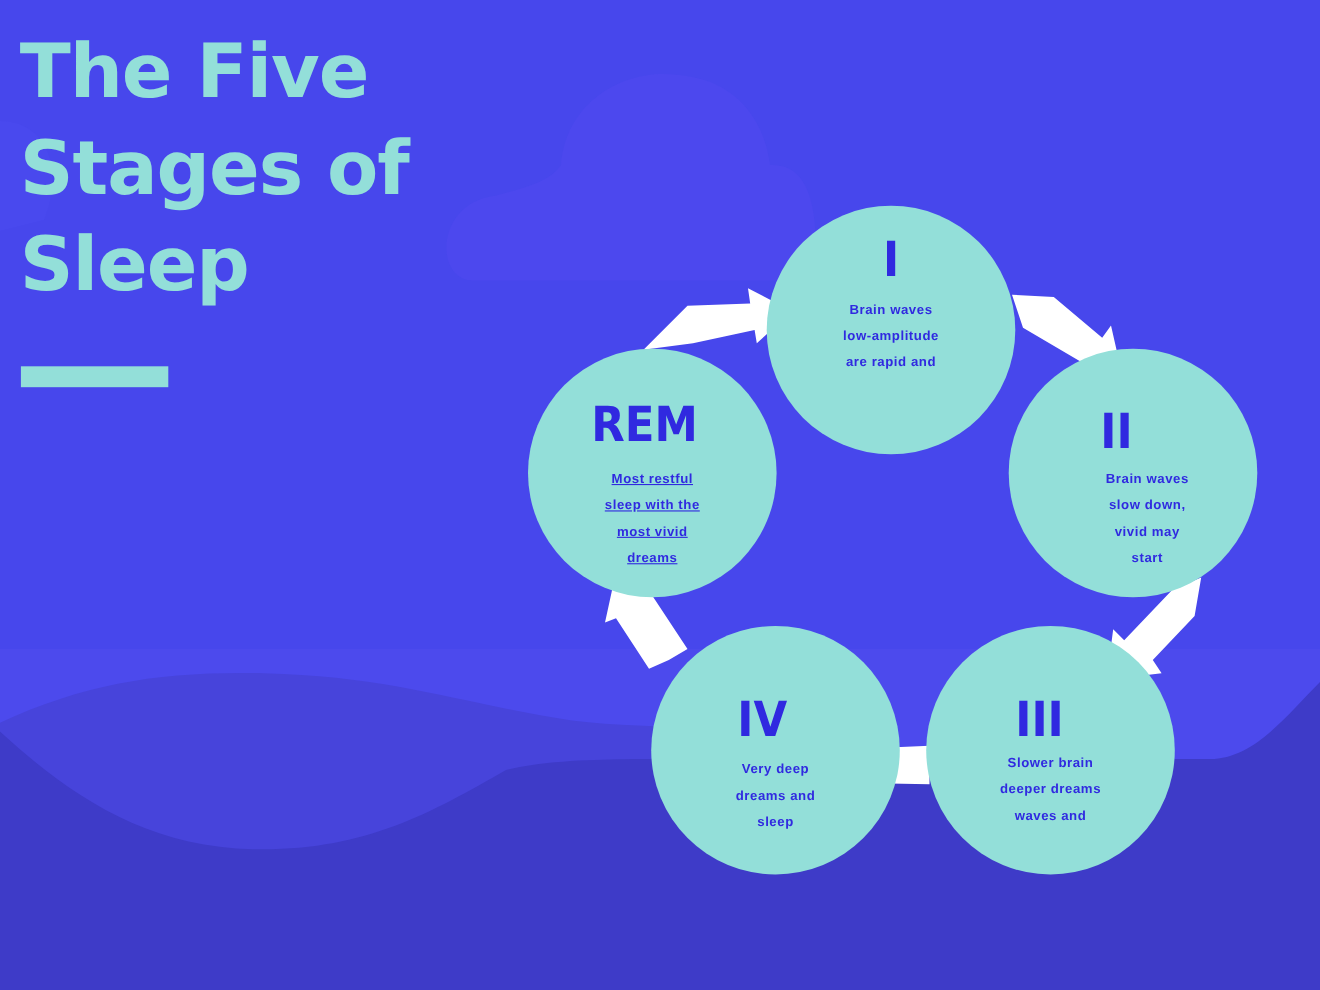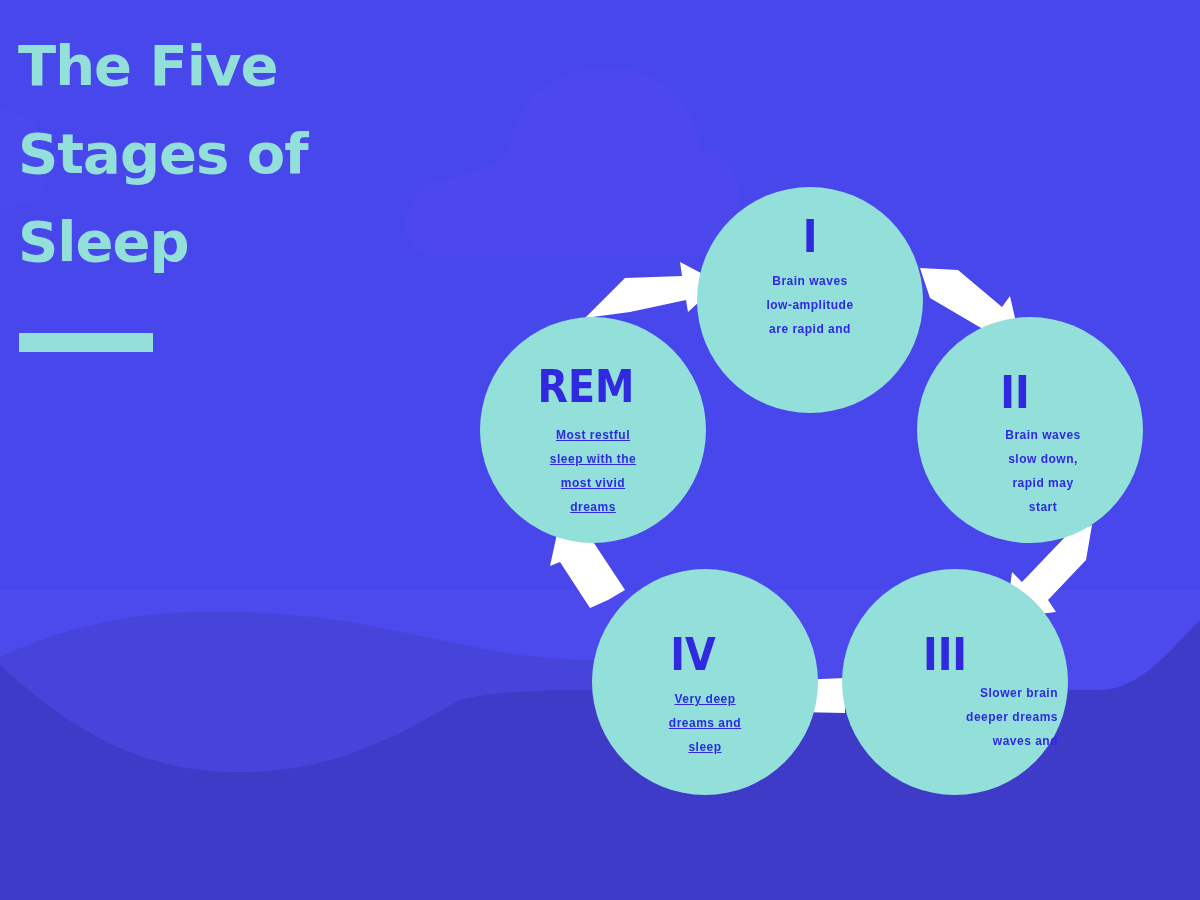--- a/index.html
+++ b/index.html
@@ -1,18 +1,18 @@
 <!DOCTYPE html>
 <html><head>
 <meta charset="utf-8">
 <style>
   html, body { margin: 0; padding: 0; }
   body { width: 1200px; height: 900px; overflow: hidden; position: relative; background: #4747EC; font-family: "DejaVu Sans", sans-serif; }
   .bg { position: absolute; left: 0; top: 0; width: 1200px; height: 900px; }
-  .title { position: absolute; left: 18px; top: 22px; margin: 0; color: #93DFD9; font-family: "DejaVu Sans", sans-serif; font-weight: bold; font-size: 56px; line-height: 88px; letter-spacing: -1px; }
+  .title { position: absolute; left: 18px; top: 22px; margin: 0; color: #93DFD9; font-family: "DejaVu Sans", sans-serif; font-weight: bold; font-size: 68px; line-height: 88px; letter-spacing: -1px; }
   .title span { display: block; }
   .underline { position: absolute; left: 19px; top: 333px; width: 134px; height: 19px; background: #93DFD9; }
   .circle { position: absolute; width: 226px; height: 226px; border-radius: 50%; background: #93DFD9; box-sizing: border-box; text-align: center; color: #3029E0; }
   .numeral { position: absolute; left: 0; right: 0; font-weight: bold; font-size: 44px; line-height: 48px; font-family: "DejaVu Sans Condensed", "DejaVu Sans", sans-serif; }
   .desc { position: absolute; left: 20px; right: 20px; font-weight: bold; font-size: 12px; line-height: 24px; font-family: "Liberation Sans", sans-serif; letter-spacing: 0.5px; }
   .arrows { position: absolute; left: 0; top: 0; width: 1200px; height: 900px; pointer-events: none; }
 </style>
 </head>
 <body>
 
@@ -67,37 +67,37 @@
     <div>low-amplitude</div>
     <div>are rapid and</div>
   </div>
 </div>
 
 <div class="circle" style="left:917px; top:317px;">
   <div class="numeral" style="top:52px; left:-30px;">II</div>
   <div class="desc" style="top:106px; left:36px; right:10px;">
     <div>Brain waves</div>
     <div>slow down,</div>
-    <div>rapid may</div>
+    <div>vivid may</div>
     <div>start</div>
   </div>
 </div>
 
 <div class="circle" style="left:842px; top:569px;">
   <div class="numeral" style="top:62px; left:-20px;">III</div>
-  <div class="desc" style="top:112px; left:10px; right:10px;text-align:right;">
+  <div class="desc" style="top:112px; left:10px; right:10px;">
     <div>Slower brain</div>
     <div>deeper dreams</div>
     <div>waves and</div>
   </div>
 </div>
 
 <div class="circle" style="left:592px; top:569px;">
   <div class="numeral" style="top:62px; left:-24px;">IV</div>
-  <div class="desc" style="top:118px;text-decoration:underline;">
+  <div class="desc" style="top:118px;">
     <div>Very deep</div>
     <div>dreams and</div>
     <div>sleep</div>
   </div>
 </div>
 
 <div class="circle" style="left:480px; top:317px;">
   <div class="numeral" style="top:46px; left:-14px;">REM</div>
   <div class="desc" style="top:106px; left:14px; right:14px;text-decoration:underline;">
     <div>Most restful</div>

